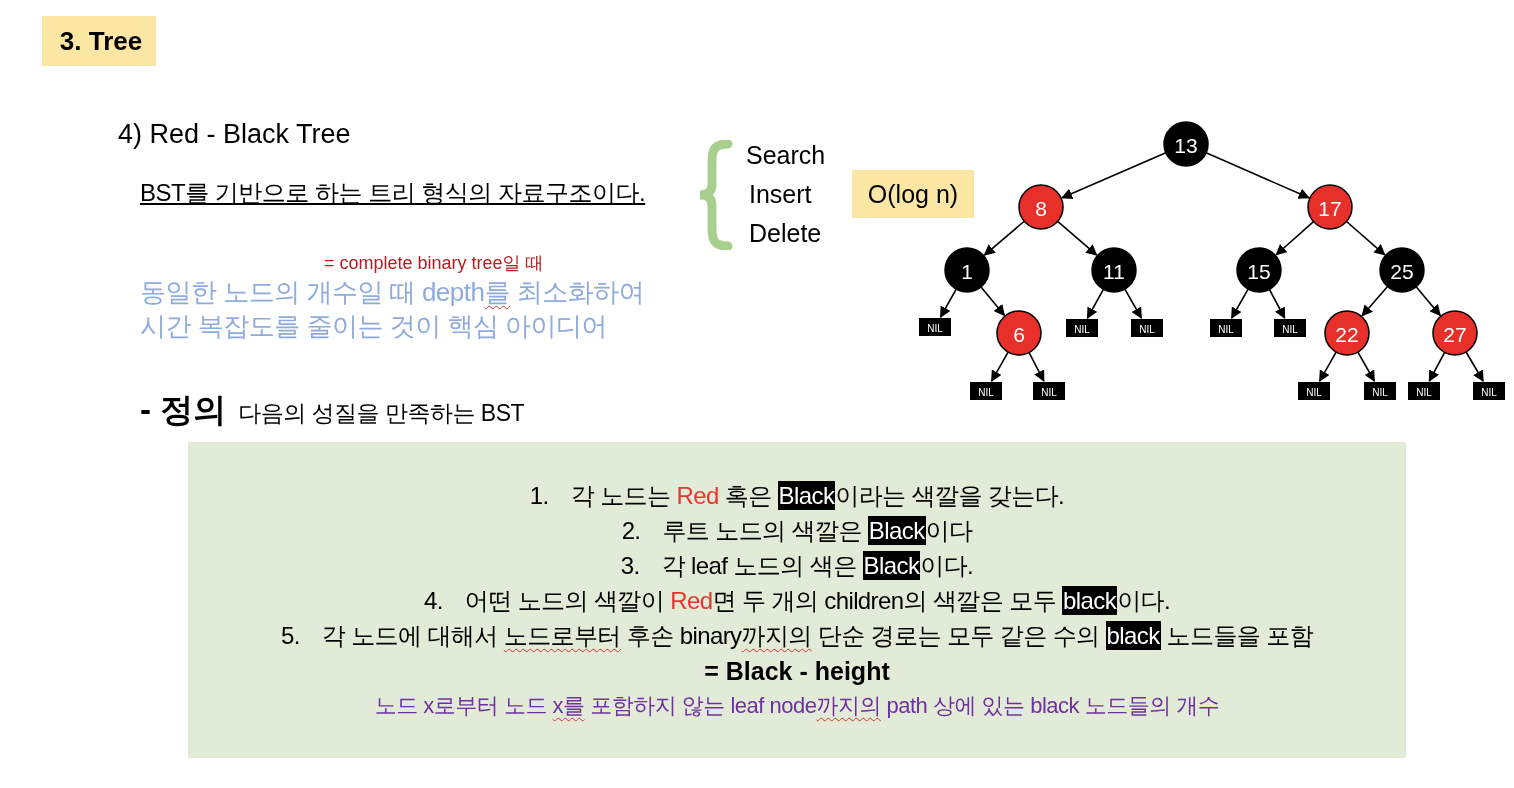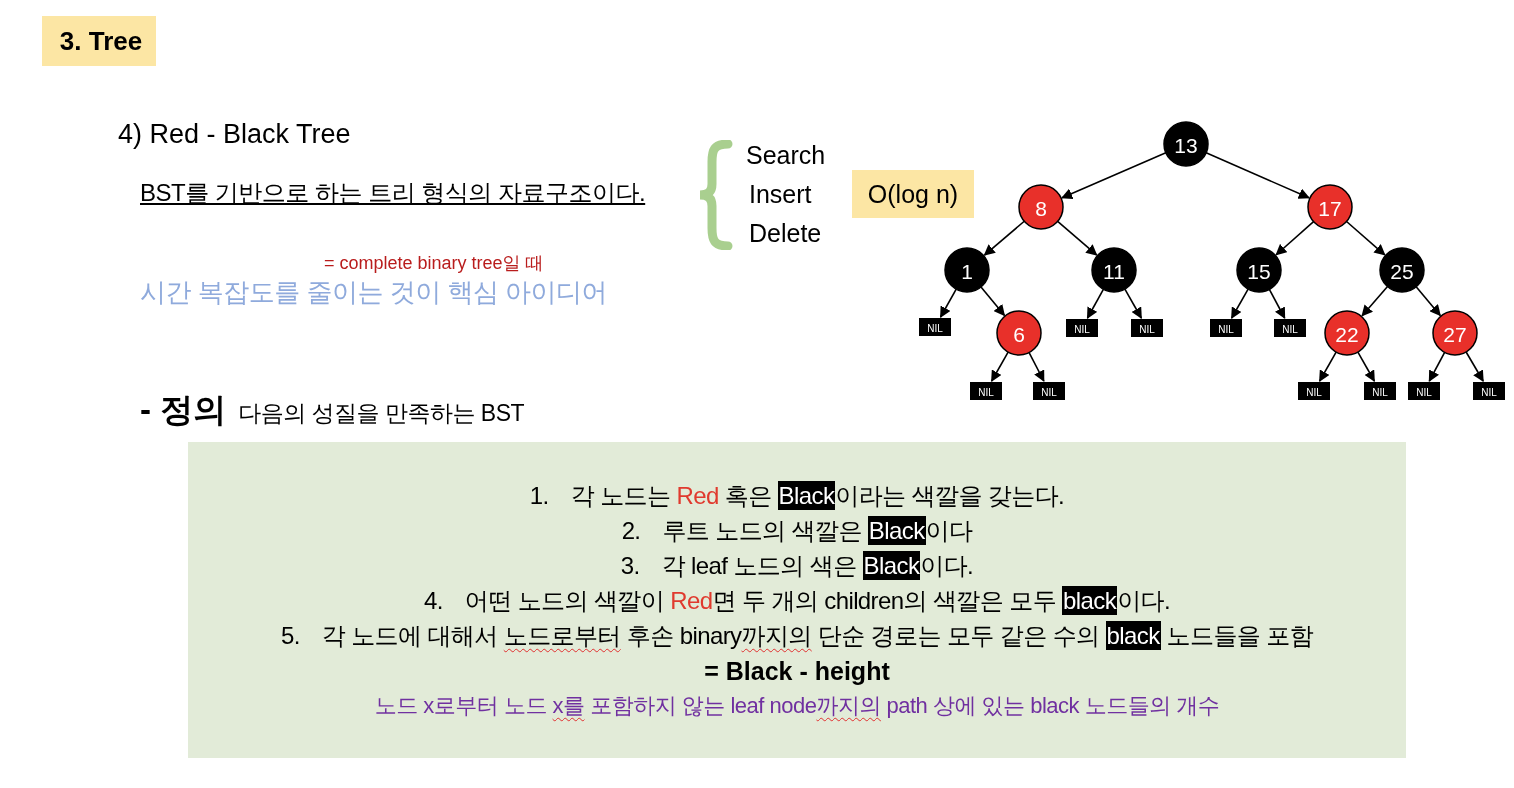--- a/index.html
+++ b/index.html
@@ -50,20 +50,21 @@
 <div class="abs ops">
   <div>Search</div>
   <div style="padding-left:3px">Insert</div>
   <div style="padding-left:3px">Delete</div>
 </div>
 
 <div class="abs complexity">O(log n)</div>
 
 <div class="abs note-small">= complete binary tree일 때</div>
 <div class="abs note-blue">
+  <div><span>동일한 노드의 개수일 때 depth</span><span class="squiggle">를</span><span> 최소화하여</span></div>
   <div>시간 복잡도를 줄이는 것이 핵심 아이디어</div>
 </div>
 
 <div class="abs def-row">
   <span class="def-dash">- 정의</span><span class="def-text">다음의 성질을 만족하는 BST</span>
 </div>
 
 <div class="abs def-box">
   <div class="rules">
     <div class="rule">

